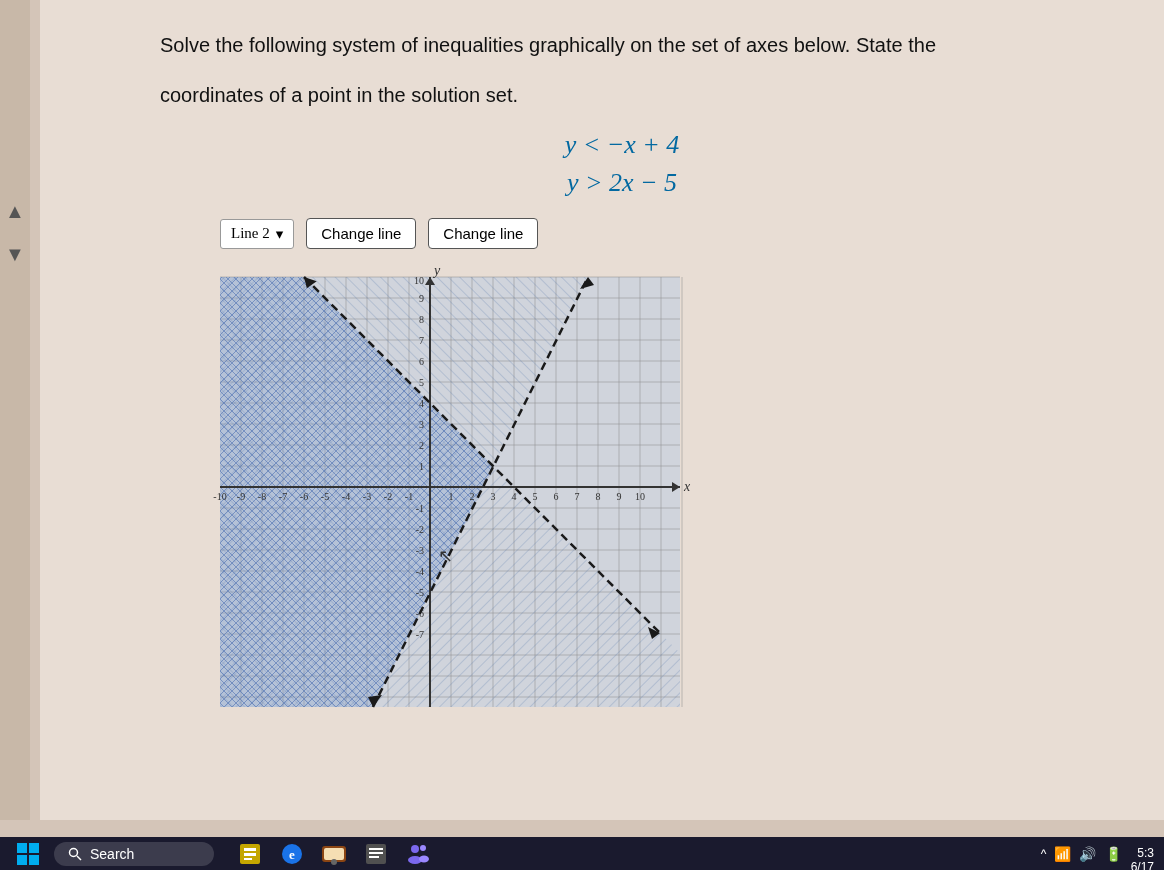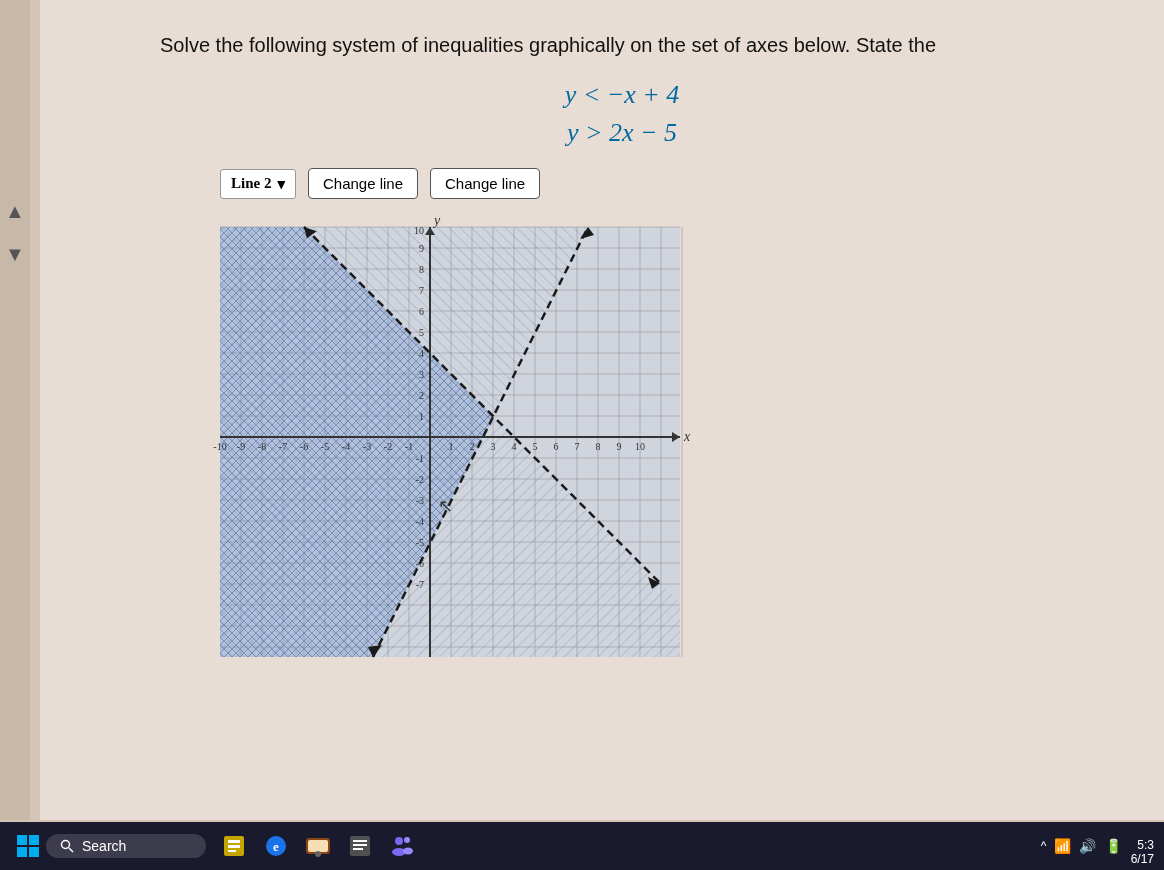--- a/index.html
+++ b/index.html
@@ -50,21 +50,20 @@
     .line-select {
       border: 1px solid #999;
       background: white;
       padding: 5px 10px;
       font-size: 15px;
       cursor: pointer;
       border-radius: 3px;
       display: flex;
       align-items: center;
       gap: 6px;
-      font-weight: bold;
     }
 
     .btn {
       border: 1.5px solid #555;
       background: white;
       padding: 6px 14px;
       font-size: 15px;
       cursor: pointer;
       border-radius: 4px;
       font-family: Arial, sans-serif;
@@ -83,26 +82,26 @@
       width: 500px;
       height: 460px;
     }
 
     
     .taskbar {
       position: absolute;
       bottom: 0;
       left: 0;
       width: 1164px;
-      height: 48px;
+      height: 33px;
       background: #1a1a2e;
       display: flex;
       align-items: center;
       padding: 0 10px;
-      gap: 0;
+      gap: 8px;
     }
 
     .taskbar-start {
       width: 36px;
       height: 36px;
       display: flex;
       align-items: center;
       justify-content: center;
       cursor: pointer;
     }
@@ -176,20 +175,21 @@
 </head>
 <body>
 
 <div class="left-sidebar">
   <span class="sidebar-arrow">▲</span>
   <span class="sidebar-arrow">▼</span>
 </div>
 
 <div class="main-content" style="margin-left:40px;">
   <p class="problem-text">Solve the following system of inequalities graphically on the set of axes below. State the</p>
+  <p class="problem-text">coordinates of a point in the solution set.</p>
 
   <div class="equations">
     <div class="equation">
       <i>y</i> &lt; −<i>x</i> + 4
     </div>
     <div class="equation">
       <i>y</i> &gt; 2<i>x</i> − 5
     </div>
   </div>
 

